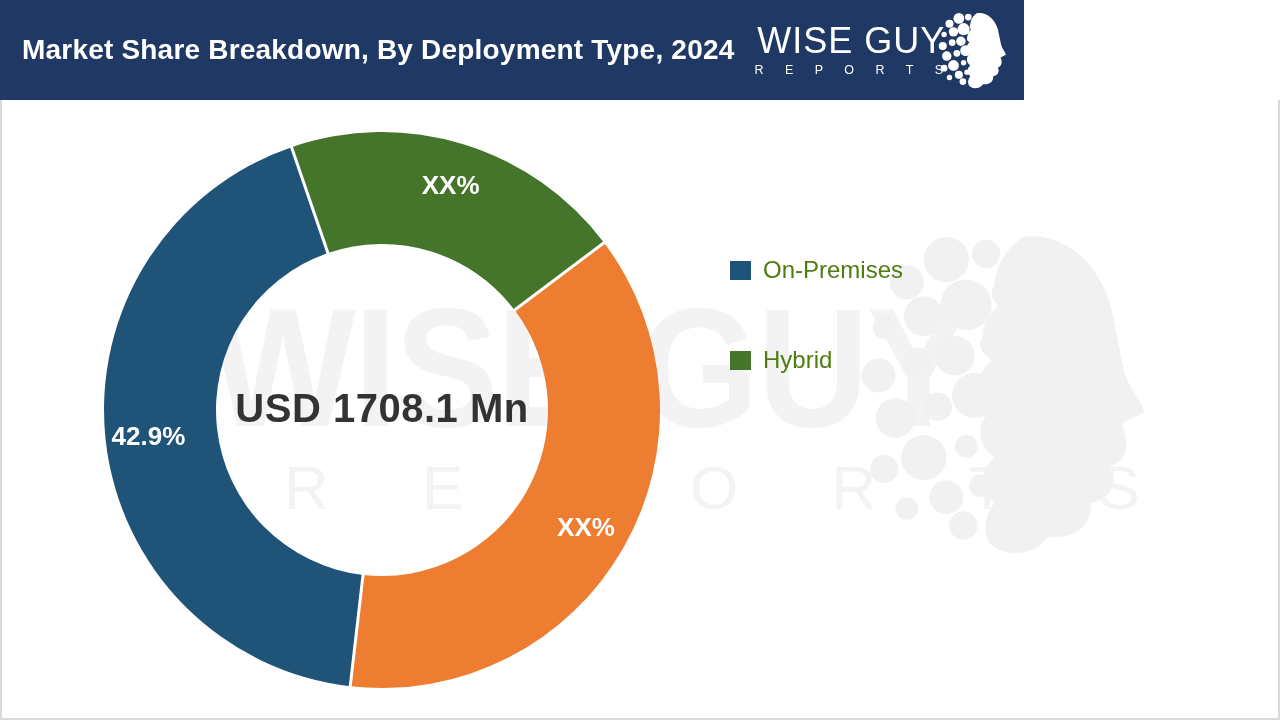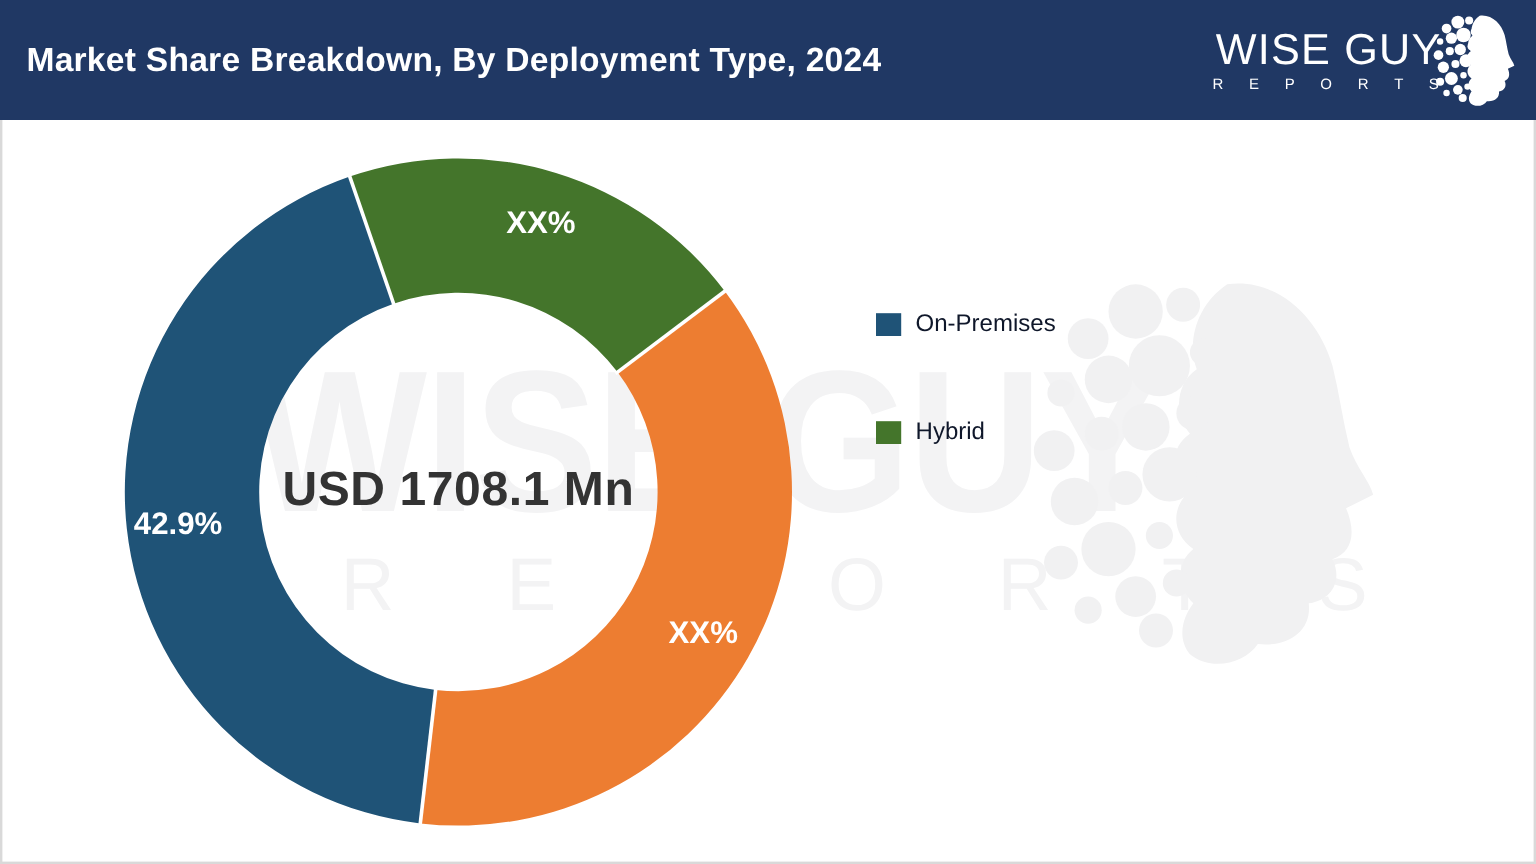--- a/index.html
+++ b/index.html
@@ -3,21 +3,21 @@
 <meta charset="utf-8">
 <style>
   * { margin: 0; padding: 0; box-sizing: border-box; }
   html, body { width: 1280px; height: 720px; }
   body { font-family: "Liberation Sans", sans-serif; background: #ffffff; overflow: hidden; }
 
   .page { width: 1280px; height: 720px; position: relative; background: #ffffff; }
 
   
   .header {
-    position: absolute; left: 0; top: 0; width: 1280px; height: 100px;
+    position: absolute; left: 0; top: 0; width: 1024px; height: 100px;
     background: #203864; display: flex; align-items: center;
     justify-content: space-between; padding: 0 14px 0 22px;
   }
   .header-title { color: #ffffff; font-size: 28px; font-weight: bold; letter-spacing: 0.2px; }
   .logo { display: flex; align-items: center; }
   .logo-text { display: flex; flex-direction: column; align-items: center; margin-right: -14px; z-index: 2; }
   .logo-brand { color: #ffffff; font-size: 36px; font-weight: 500; letter-spacing: 1px; line-height: 1; }
   .logo-sub { color: #ffffff; font-size: 12.5px; font-weight: 400; letter-spacing: 9px; margin-top: 4px; text-indent: 4px; }
   .logo-head { color: #ffffff; }
 
@@ -46,21 +46,21 @@
   .center-label {
     position: absolute; left: 380px; top: 308px; transform: translate(-50%, -50%);
     font-size: 40px; font-weight: bold; color: #333333; z-index: 2; white-space: nowrap;
     letter-spacing: 0.5px;
   }
 
   
   .legend { position: absolute; left: 728px; top: 150px; z-index: 2; }
   .legend-item { display: flex; align-items: center; height: 40px; margin-bottom: 50px; }
   .legend-swatch { width: 21px; height: 19px; margin-right: 12px; flex: 0 0 auto; }
-  .legend-label { font-size: 20px; color: #0f172a; }
+  .legend-label { font-size: 24px; color: #4d7c0f; }
 </style>
 </head>
 <body>
 
 <svg width="0" height="0" style="position:absolute" aria-hidden="true">
   <defs>
     <g id="head-glyph">
 
       <path fill="currentColor" d="M57,6
         C72,4 84,16 88,30

